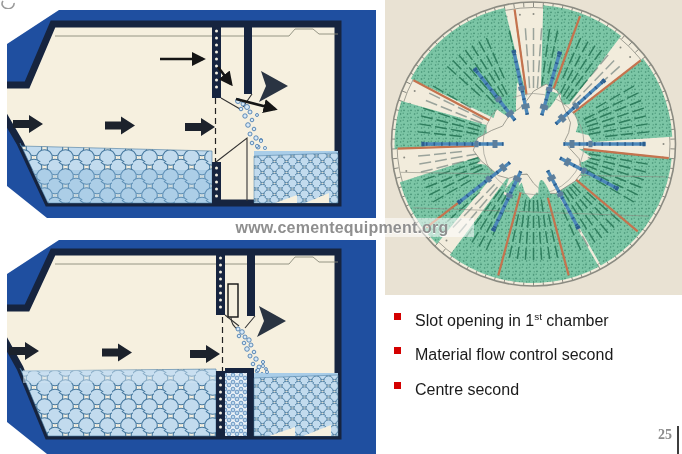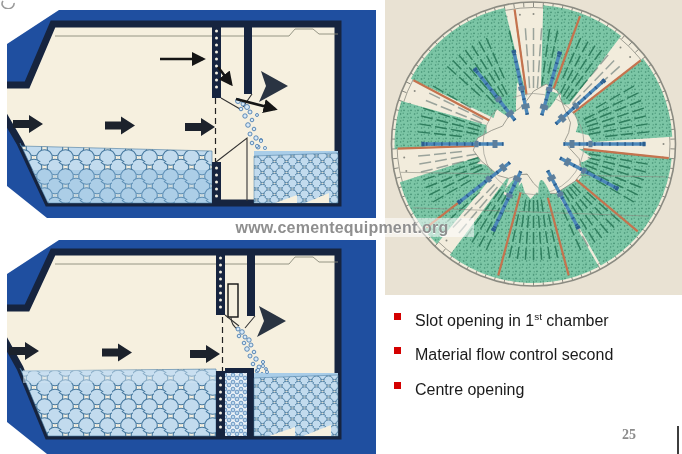--- a/index.html
+++ b/index.html
@@ -15,21 +15,21 @@
      text-align:center;font-weight:bold;font-size:16px;letter-spacing:.2px;
      color:var(--wm,#8f8f8f);background:rgba(255,255,255,.55);
      text-shadow:0 1px 0 rgba(255,255,255,.9);z-index:6;}
   #bullet-list{position:absolute;left:388px;top:306px;width:294px;margin:1px;padding:0;
      list-style:none;z-index:4;}
   #bullet-list li{display:flex;align-items:flex-start;margin:0 0 10px 0;line-height:20px;
      font-size:16px;color:var(--txt,#1b1b1b);}
   .bullet-sq{flex:0 0 auto;width:7px;height:7px;margin:6px 14px 0 5px;
      background:var(--bullet,#d40000);}
   .sup{font-size:62%;vertical-align:super;}
-  #page-number{position:absolute;left:604px;top:427px;width:32px;text-align:right;
+  #page-number{position:absolute;left:640px;top:427px;width:32px;text-align:right;
      font-family:"Liberation Serif",serif;font-weight:bold;font-size:14px;
      color:var(--pg,#8c8c8c);z-index:4;}
   #page-rule{position:absolute;left:677px;top:426px;width:2px;height:28px;background:#3d3d3d;z-index:4;}
 </style>
 </head>
 <body style="--bullet: #d40000; --txt: #1b1b1b; --pg: #8c8c8c; --wm: #8f8f8f; --beige: #e9e2d3;">
 
 <div class="slide">
 
   <svg id="corner-glyph" width="16" height="9">
@@ -800,19 +800,19 @@
     <li>
       <span class="bullet-sq"></span>
       <span><span>Slot opening in 1</span><span class="sup">st</span><span> chamber</span></span>
     </li>
     <li>
       <span class="bullet-sq"></span>
       <span><span>Material flow control second</span><span class="sup"></span><span></span></span>
     </li>
     <li>
       <span class="bullet-sq"></span>
-      <span><span>Centre opening</span><span class="sup"></span><span></span></span>
+      <span><span>Centre second</span><span class="sup"></span><span></span></span>
     </li>
   </ul>
 
   <div id="page-number">25</div>
   <div id="page-rule"></div>
 </div>
 
 </body></html>

